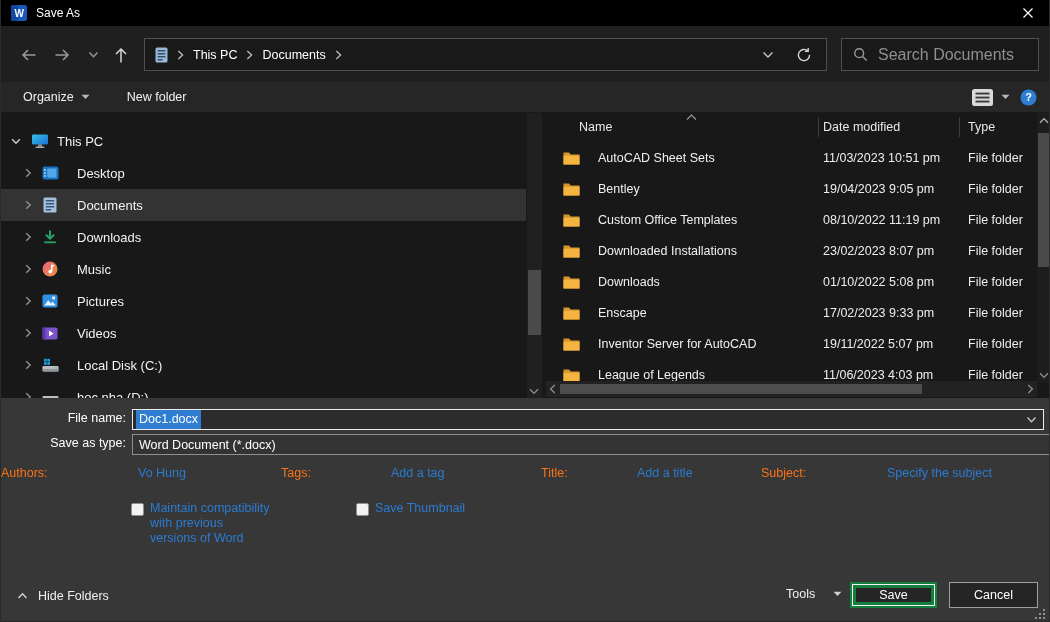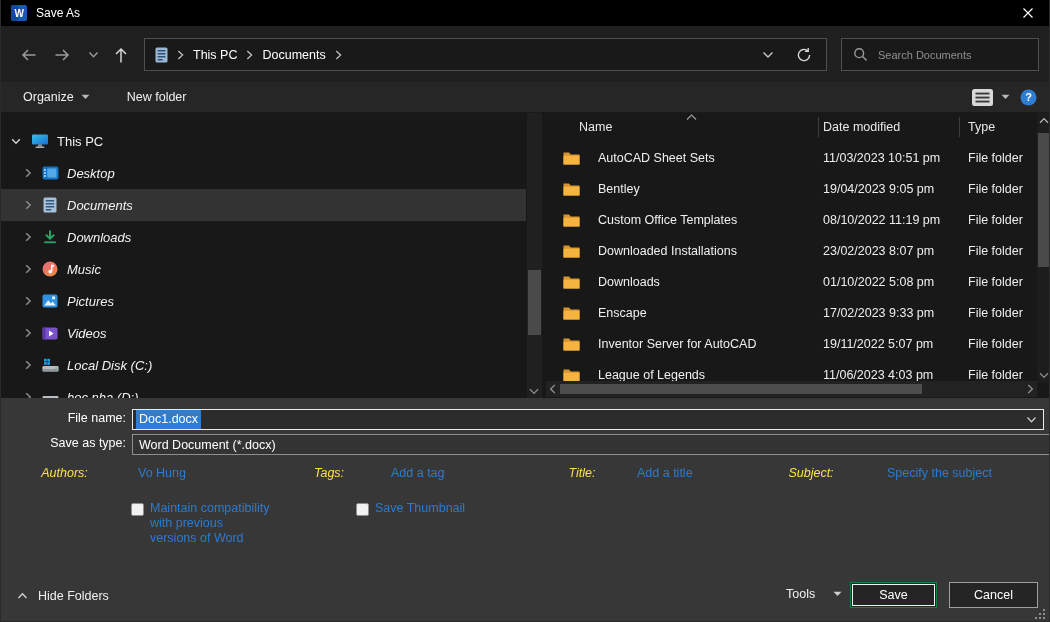--- a/index.html
+++ b/index.html
@@ -26,39 +26,39 @@
     display:flex; align-items:center; justify-content:center; }
   .breadcrumb-box { position:absolute; left:143px; top:12px; width:683px; height:33px;
     background:#191919; border:1px solid #4f4f4f;
     display:flex; align-items:center; gap:9px; padding:0 10px; }
   .crumb-label { color:#fff; }
   .breadcrumb-right { margin-left:auto; display:flex; align-items:center; gap:22px; padding-right:4px; }
   .search-box { position:absolute; left:840px; top:12px; width:198px; height:33px;
     background:#191919; border:1px solid #4f4f4f;
     display:flex; align-items:center; gap:10px; padding:0 11px; }
   .search-box input { background:transparent; border:none; outline:none; color:#fff;
-    font-family:"Liberation Sans",sans-serif; font-size:11px; width:140px; }
+    font-family:"Liberation Sans",sans-serif; font-size:16px; width:140px; }
   .search-box input::placeholder { color:#8f8f8f; }
 
   
   .cmdbar { position:absolute; top:82px; left:0; right:0; height:31px; background:#262626;
     display:flex; align-items:center; border-bottom:1px solid #1a1a1a; }
   .cmd-item { display:flex; align-items:center; gap:7px; color:#f0f0f0; }
   .organize { margin-left:22px; }
   .newfolder { margin-left:37px; }
   .cmdbar-right { margin-left:auto; display:flex; align-items:center; gap:10px; padding-right:12px; }
   .view-btn { display:flex; align-items:center; gap:8px; }
 
   
   .main { position:absolute; top:113px; left:0; right:0; height:285px; background:#181818; }
 
   .tree { position:absolute; left:0; top:0; width:525px; height:285px; overflow:hidden; padding-top:12px; }
   .tree-row { height:32px; display:flex; align-items:center; gap:8px; padding-left:8px; }
   .tree-row.lvl1 { padding-left:20px; gap:6px; }
-  .tree-row.lvl1 .tree-label { margin-left:2px;font-style:italic; }
+  .tree-row.lvl1 .tree-label { margin-left:12px; }
   .tree-row.selected { background:#333333; }
   .tree-chevron { width:14px; display:flex; justify-content:center; }
   .tree-icon { width:18px; display:flex; justify-content:center; }
   .tree-label { font-size:13px; color:#f2f2f2; white-space:nowrap; }
 
   .tree-scroll { position:absolute; left:526px; top:0; width:15px; height:285px; background:#202020; }
   .tree-scroll .thumb { position:absolute; left:1px; width:13px; top:157px; height:65px; background:#4a4a4a; }
   .tree-scroll .sb-down { position:absolute; bottom:3px; left:2px; }
 
   .list { position:absolute; left:545px; top:0; width:505px; height:285px; }
@@ -91,30 +91,30 @@
   .fn-label { top:13px; }
   .type-label { top:38px; }
   .fn-input { position:absolute; left:131px; top:409px; width:912px; height:21px;
     background:#2c2c2c; border:1px solid #ececec; display:flex; align-items:center; padding:0 6px 0 3px; }
   .fn-sel { background:#2e7dd1; color:#fff; padding:1px 3px; line-height:17px; }
   .box-chev { margin-left:auto; }
   .type-select { position:absolute; left:131px; top:434px; width:1044px; height:21px;
     background:#333333; border:1px solid #8f8f8f; display:flex; align-items:center; padding:0 6px; color:#fff; }
   .panel .fld-label, .fn-input, .type-select { font-size:12.5px; }
   .panel-abs { position:absolute; font-size:12.5px;text-align:right; }
-  .meta-label { color:#fde047; text-align:center;font-style:italic; }
+  .meta-label { color:#f97316; text-align:left; }
   .meta-link { color:#2b7bd0; }
   .checkbox { position:absolute; width:13px; height:13px; background:#f2f2f2; border:1px solid #8f8f8f; border-radius:2px; }
   .chk-text { position:absolute; color:#2b7bd0; line-height:15px; }
   .hide-folders { position:absolute; left:16px; top:589px; display:flex; align-items:center; gap:10px; color:#f0f0f0; }
   .tools { position:absolute; left:785px; top:587px; display:flex; align-items:center; gap:18px; color:#f0f0f0; }
   .btn { position:absolute; top:582px; height:26px; background:#252525; color:#fff;
     display:flex; align-items:center; justify-content:center; font-size:12.5px;
     font-family:"Liberation Sans",sans-serif; }
-  .btn-save { left:849px; width:87px; border:1px solid #15803d; outline:1px solid #f2f2f2; outline-offset:-3px; }
+  .btn-save { left:849px; width:87px; border:6px solid #15803d; outline:1px solid #f2f2f2; outline-offset:-3px; }
   .btn-cancel { left:948px; width:89px; border:1px solid #9f9f9f; }
   .grip { position:absolute; right:3px; bottom:2px; }
 </style>
 </head>
 <body>
 
 <div class="window">
 
   <div class="titlebar">
     <span>

